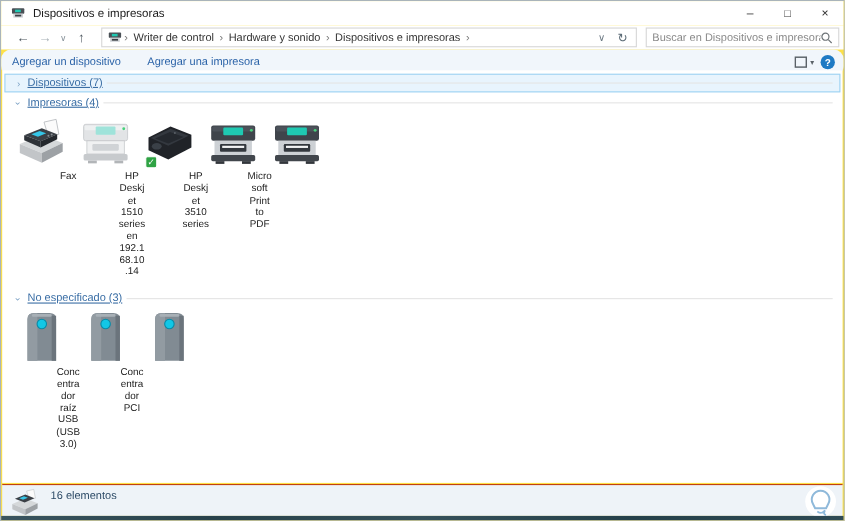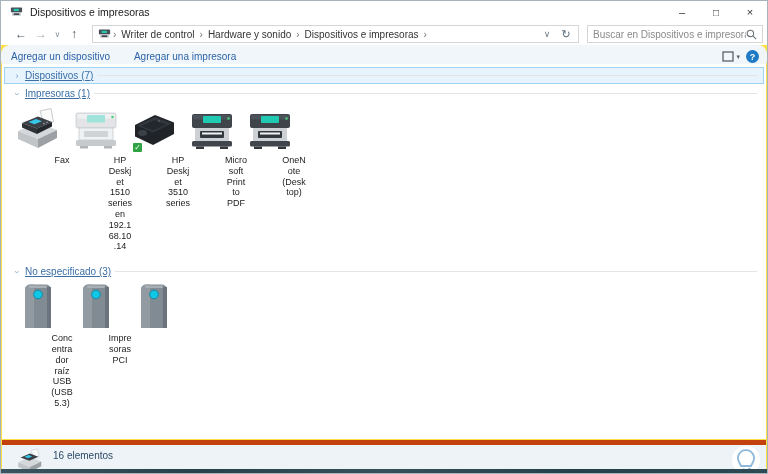--- a/index.html
+++ b/index.html
@@ -46,21 +46,21 @@
   .sec-chevron.expanded { transform:rotate(90deg); }
   .sec-label { font-size:10px; color:#3a6ea5; padding:0 4px 0 2px; white-space:nowrap;text-decoration:underline; }
   .sec-line { flex:1; height:1px; background:#e4e4e4; margin-right:6px; }
   .tile-grid { display:flex; flex-wrap:wrap; padding:2px 0 6px 7px; }
   .tile { width:58px; display:flex; flex-direction:column; align-items:center; margin-bottom:4px; position:relative; }
   .tile-icon { height:46px; display:flex; align-items:flex-end; justify-content:center; position:relative; }
   .tile-label { width:72px; margin-left:-7px; margin-right:-7px; margin-top:4px; font-size:9px; line-height:1.2; color:#1c1c1c; text-align:center; word-wrap:break-word;padding-left:48px; }
   .badge { position:absolute; left:3px; bottom:-2px; width:11px; height:11px; background:#2fa344; border:1px solid #fff; border-radius:2px; color:#fff; font-size:8px; line-height:10px; text-align:center; }
 
   
-  .statusbar { position:absolute; left:1px; right:1px; bottom:4px; height:29px; background:#eef3f8; border-top:5px solid #c2410c; display:flex; align-items:flex-start; padding:3px 6px 0 13px; }
+  .statusbar { position:absolute; left:1px; right:1px; bottom:4px; height:29px; background:#eef3f8; border-top:1px solid #c2410c; display:flex; align-items:flex-start; padding:3px 6px 0 6px; }
   .status-icon { width:30px; height:24px; margin-right:8px; }
   .status-text { font-size:10px; color:#2c4a66; padding-top:2px; }
   .bulb-wrap { margin-left:auto; width:28px; height:28px; border-radius:50%; background:#fff; display:flex; align-items:center; justify-content:center; margin-top:-2px; }
   .bottomstrip { position:absolute; left:0; right:0; bottom:0; height:4px; background:linear-gradient(90deg,#3a5560,#27414a 25%,#35505a 50%,#24404a 75%,#2e4a54); }
 </style>
 </head>
 <body>
 
 <div class="window">
 
@@ -135,21 +135,21 @@
   </div>
 
   <div class="content">
       <div class="section-header selected">
         <span class="sec-chevron">›</span>
         <span class="sec-label">Dispositivos (7)</span>
         <span class="sec-line"></span>
       </div>
       <div class="section-header">
         <span class="sec-chevron expanded">›</span>
-        <span class="sec-label">Impresoras (1)</span>
+        <span class="sec-label">Impresoras (4)</span>
         <span class="sec-line"></span>
       </div>
       <div class="tile-grid">
         <div class="tile">
           <div class="tile-icon">
             <svg width="50" height="44" viewBox="0 0 50 44">
               <path d="M27 4 L38 1.5 L40.5 15 L31 17 Z" fill="#fbfbfb" stroke="#b9bdc0" stroke-width="0.8"></path>
               <path d="M5 24 L25 15.5 L44 23 L25 32 Z" fill="#d5d8da"></path>
               <path d="M5 24 L25 32 L25 41 L5 32 Z" fill="#c2c5c8"></path>
               <path d="M25 32 L44 23 L44 31 L25 41 Z" fill="#9da1a5"></path>
@@ -217,52 +217,51 @@
               <rect x="14" y="3" width="18" height="7" rx="1" fill="#1fc9b2"></rect>
               <circle cx="39.5" cy="5.5" r="1.3" fill="#49d17c"></circle>
               <rect x="6" y="15" width="34" height="13" fill="#cdd1d5"></rect>
               <rect x="11" y="18" width="24" height="7" rx="1" fill="#33383e"></rect>
               <rect x="13" y="19.5" width="20" height="2" fill="#f2f3f4"></rect>
               <rect x="3" y="28" width="40" height="5.5" rx="1.5" fill="#41464c"></rect>
               <rect x="7" y="33.5" width="8" height="2.5" fill="#33373c"></rect>
               <rect x="31" y="33.5" width="8" height="2.5" fill="#33373c"></rect>
             </svg>
           </div>
-          <div class="tile-label">OneNote (Desktop)</div>
         </div>
       </div>
       <div class="section-header">
         <span class="sec-chevron expanded">›</span>
         <span class="sec-label">No especificado (3)</span>
         <span class="sec-line"></span>
       </div>
       <div class="tile-grid">
         <div class="tile">
           <div class="tile-icon">
             <svg width="34" height="46" viewBox="0 0 34 46">
               <path d="M4 7 Q4 1.5 10 1.5 L24 1.5 Q30 1.5 30 7 L30 45 L4 45 Z" fill="#818b93"></path>
               <path d="M4 7 Q4 1.5 10 1.5 L13 1.5 L13 45 L4 45 Z" fill="#929ba2"></path>
               <rect x="26" y="4" width="4" height="41" fill="#6b747c"></rect>
               <rect x="8" y="2.5" width="18" height="2.5" rx="1.2" fill="#a8b0b6"></rect>
               <circle cx="17" cy="11.5" r="4.3" fill="#12c7e6" stroke="#0a8aa6" stroke-width="1"></circle>
             </svg>
           </div>
-          <div class="tile-label">Concentrador raíz USB (USB 5.3)</div>
+          <div class="tile-label">Concentrador raíz USB (USB 3.0)</div>
         </div>
         <div class="tile">
           <div class="tile-icon">
             <svg width="34" height="46" viewBox="0 0 34 46">
               <path d="M4 7 Q4 1.5 10 1.5 L24 1.5 Q30 1.5 30 7 L30 45 L4 45 Z" fill="#818b93"></path>
               <path d="M4 7 Q4 1.5 10 1.5 L13 1.5 L13 45 L4 45 Z" fill="#929ba2"></path>
               <rect x="26" y="4" width="4" height="41" fill="#6b747c"></rect>
               <rect x="8" y="2.5" width="18" height="2.5" rx="1.2" fill="#a8b0b6"></rect>
               <circle cx="17" cy="11.5" r="4.3" fill="#12c7e6" stroke="#0a8aa6" stroke-width="1"></circle>
             </svg>
           </div>
-          <div class="tile-label">Impresoras PCI</div>
+          <div class="tile-label">Concentrador PCI</div>
         </div>
         <div class="tile">
           <div class="tile-icon">
             <svg width="34" height="46" viewBox="0 0 34 46">
               <path d="M4 7 Q4 1.5 10 1.5 L24 1.5 Q30 1.5 30 7 L30 45 L4 45 Z" fill="#818b93"></path>
               <path d="M4 7 Q4 1.5 10 1.5 L13 1.5 L13 45 L4 45 Z" fill="#929ba2"></path>
               <rect x="26" y="4" width="4" height="41" fill="#6b747c"></rect>
               <rect x="8" y="2.5" width="18" height="2.5" rx="1.2" fill="#a8b0b6"></rect>
               <circle cx="17" cy="11.5" r="4.3" fill="#12c7e6" stroke="#0a8aa6" stroke-width="1"></circle>
             </svg>

